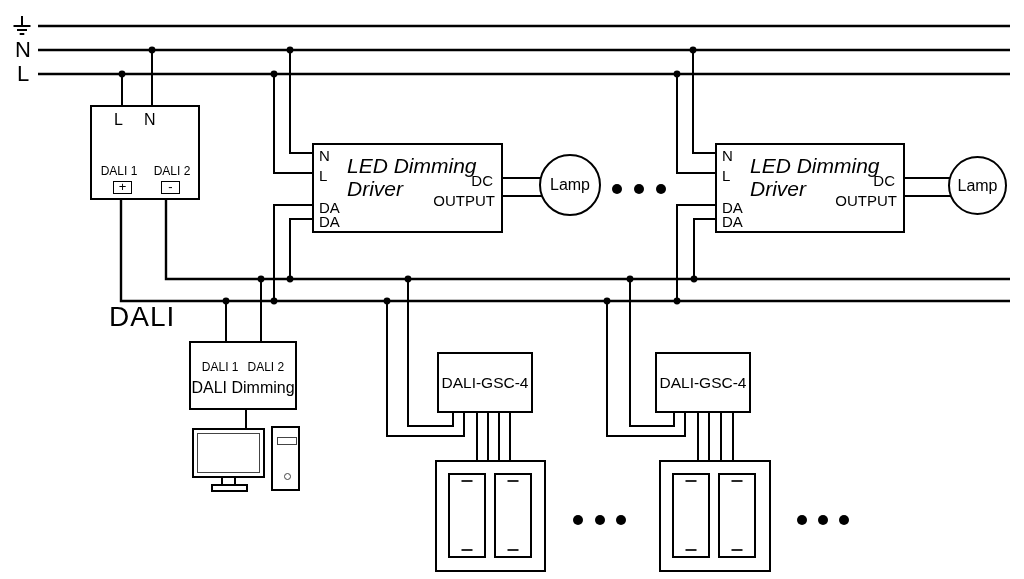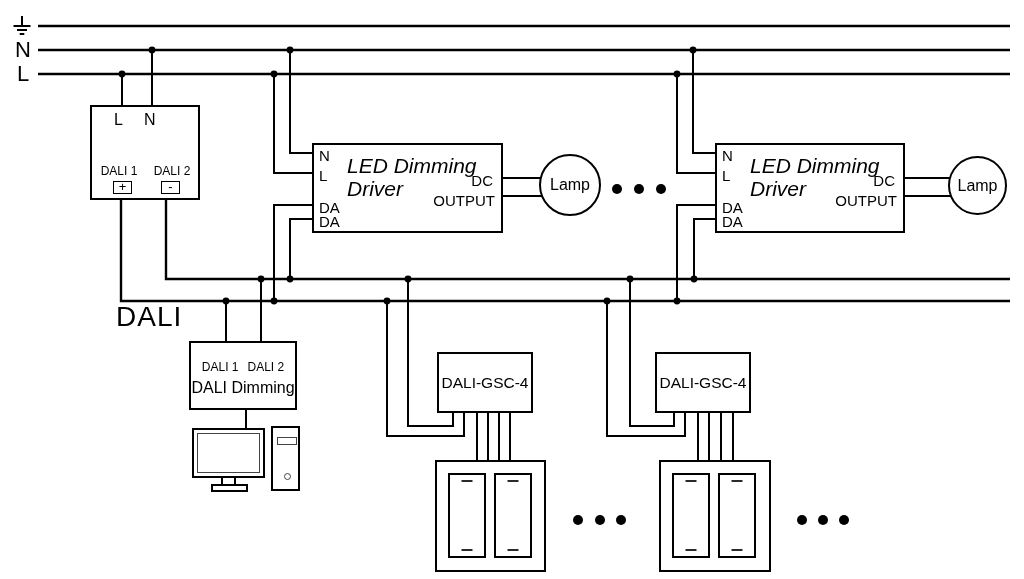--- a/index.html
+++ b/index.html
@@ -143,21 +143,21 @@
     </g>
     <g fill="#000">
       <circle cx="802" cy="520" r="5"></circle>
         <circle cx="823" cy="520" r="5"></circle>
         <circle cx="844" cy="520" r="5"></circle>
     </g>
   </svg>
 
   <div class="lbl busLabel" style="left:15px;top:39px;">N</div>
   <div class="lbl busLabel" style="left:17px;top:63px;">L</div>
-  <div class="lbl daliLabel" style="left:116px;top:303px;">DALI</div>
+  <div class="lbl daliLabel" style="left:109px;top:303px;">DALI</div>
 
   <div class="box ps">
     <span class="topterm" style="left:22px;">L</span>
     <span class="topterm" style="left:52px;">N</span>
     <span class="ch" style="left:3px;">DALI 1</span>
     <span class="ch" style="left:56px;">DALI 2</span>
     <span class="pol" style="left:21px;">+</span>
     <span class="pol" style="left:69px;">-</span>
   </div>
 

